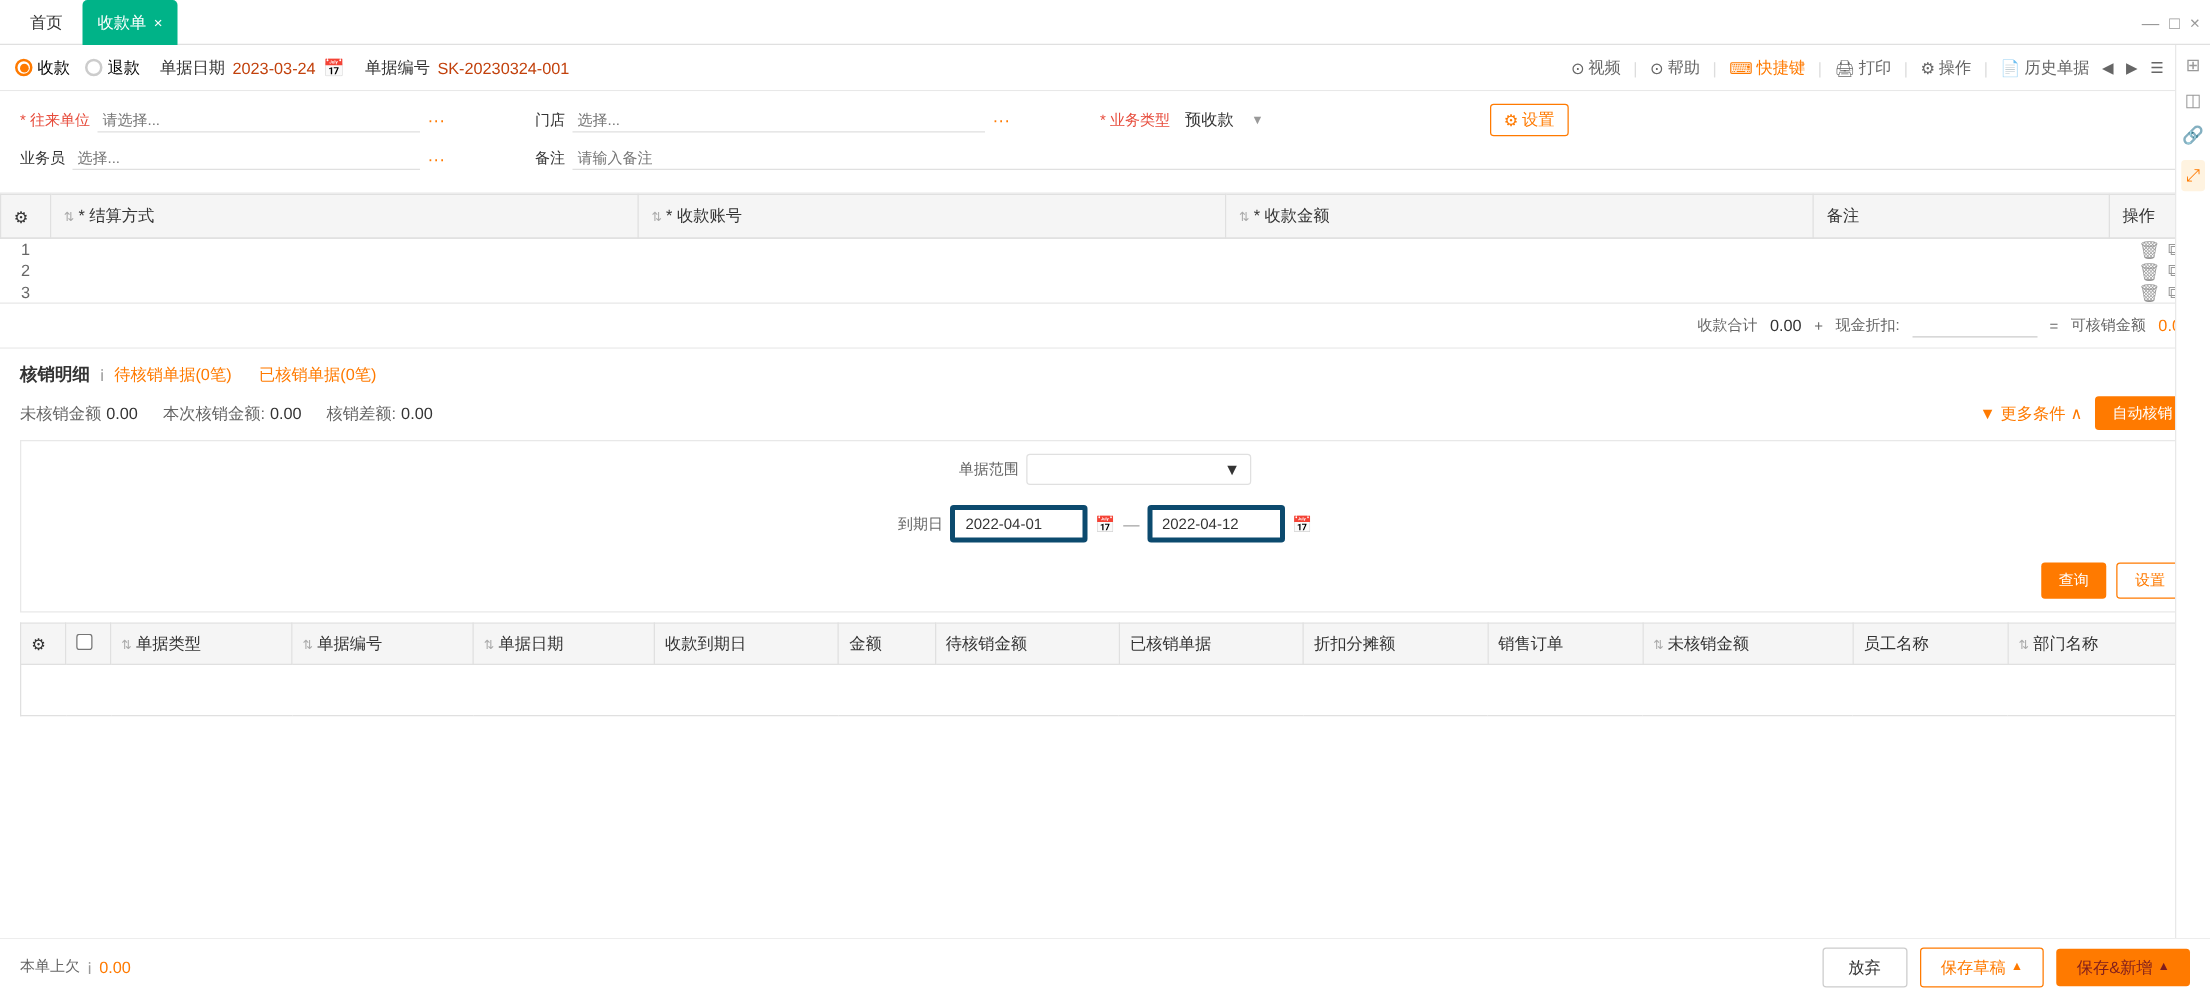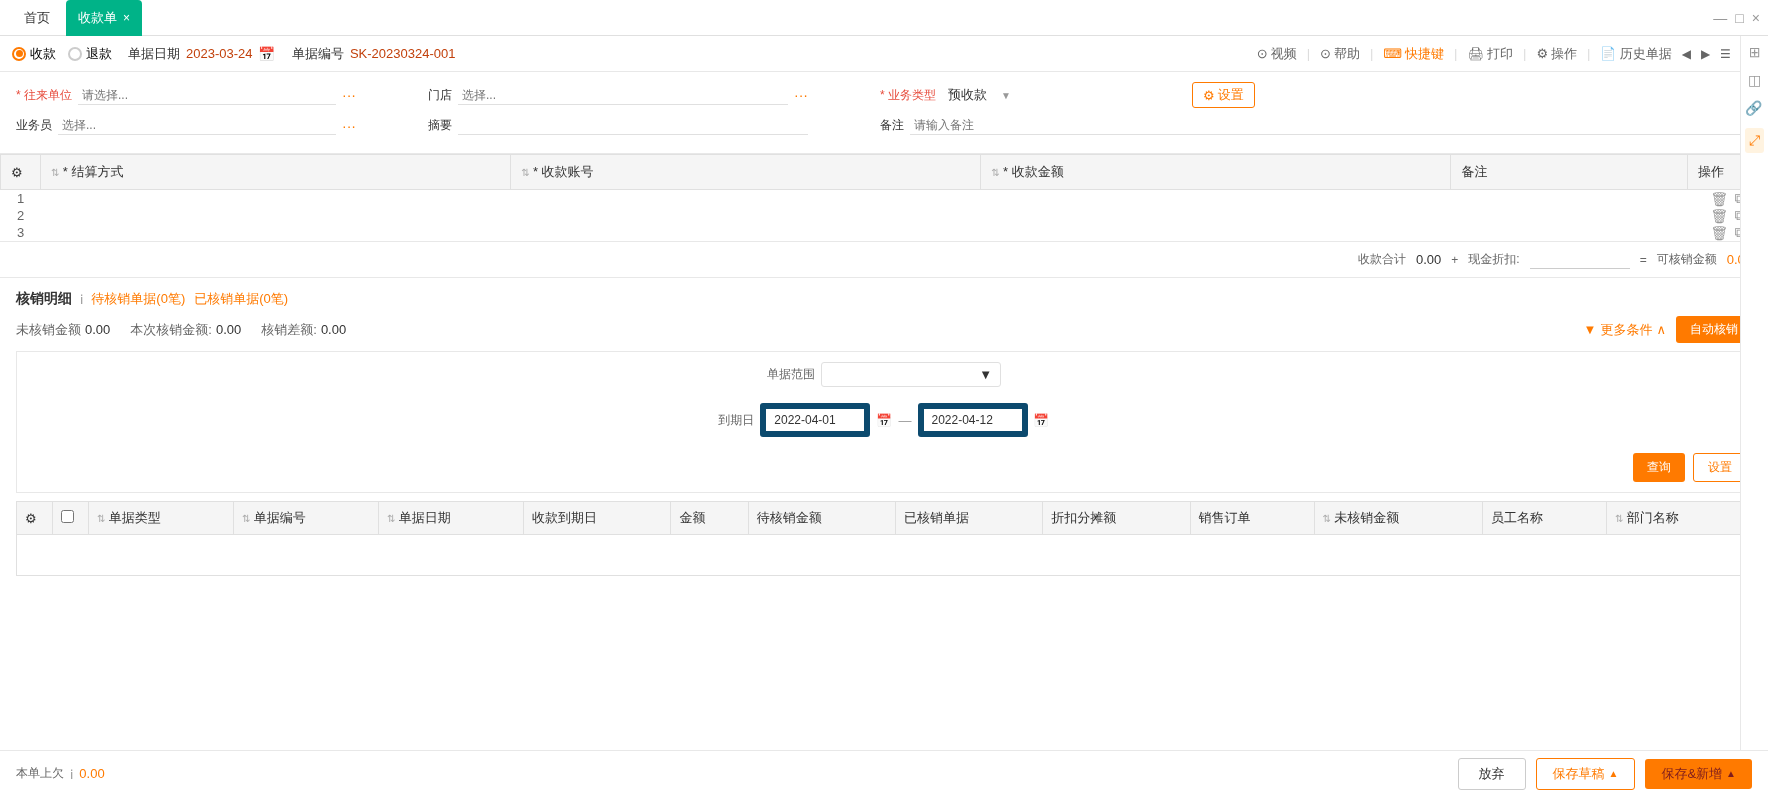--- a/index.html
+++ b/index.html
@@ -84,21 +84,21 @@
     .summary-input {
       border: none; border-bottom: 1px solid #ccc; width: 100px; padding: 2px 4px;
       outline: none; font-size: 12px;
     }
 
     
     .section { padding: 12px 16px; background: #fff; }
     .section-title { display: flex; align-items: center; gap: 8px; margin-bottom: 8px; }
     .section-title-text { font-size: 14px; font-weight: 700; color: #333; }
     .section-title-info { color: #999; font-size: 13px; cursor: pointer; }
-    .section-tabs { display: flex; gap: 9px; }
+    .section-tabs { display: flex; gap: 22px; }
     .section-tab { color: #ff7a00; font-size: 13px; cursor: pointer; }
     .section-tab.active { font-weight: 500; }
 
     .stats-row { display: flex; align-items: center; gap: 20px; margin: 8px 0; }
     .stat-item { display: flex; align-items: center; gap: 4px; font-size: 12px; }
     .stat-label { color: #666; }
     .stat-value { color: #333; }
 
     
     .filter-row {
@@ -117,21 +117,21 @@
       margin-bottom: 8px; display: flex; align-items: center; gap: 16px; flex-wrap: wrap; flex-direction: column;
     }
     .search-field { display: flex; align-items: center; gap: 6px; }
     .search-label { color: #666; font-size: 12px; white-space: nowrap; }
     .search-select {
       border: 1px solid #e0e0e0; padding: 4px 8px; border-radius: 3px;
       font-size: 12px; color: #333; width: 180px; display: flex;
       align-items: center; justify-content: space-between; cursor: pointer;
     }
     .date-input {
-      border: 6px solid #0c4a6e; padding: 4px 8px; border-radius: 3px;
+      border: 4px solid #0c4a6e; padding: 4px 8px; border-radius: 3px;
       font-size: 12px; color: #333; width: 110px;
     }
     .date-separator { color: #999; }
     .cal-icon { color: #999; cursor: pointer; font-size: 13px; }
     .query-btn {
       background: #ff7a00; color: #fff; border: none; padding: 5px 14px;
       border-radius: 3px; cursor: pointer; font-size: 12px;
     }
     .set-btn {
       background: #fff; border: 1px solid #ff7a00; color: #ff7a00;
@@ -291,24 +291,20 @@
       </button>
     </div>
     <div class="form-row">
 
       <div class="form-field" style="max-width:340px;">
         <span class="form-field-label" style="color:#333;">业务员</span>
         <input class="form-input" style="flex: 1 1 0%;" placeholder="选择...">
         <span class="form-more">···</span>
       </div>
 
-      <div class="form-field" style="margin-left:60px; max-width:380px;">
-        <span class="form-field-label" style="color:#333;">摘要</span>
-        <input class="form-input" style="flex: 1 1 0%;">
-      </div>
 
       <div class="form-field" style="margin-left:60px; flex:1;">
         <span class="form-field-label" style="color:#333;">备注</span>
         <input class="form-input" style="flex: 1 1 0%;" placeholder="请输入备注">
       </div>
     </div>
   </div>
 
   <div style="padding: 0 0 0 0; background:#fff;">
     <table class="data-table">

